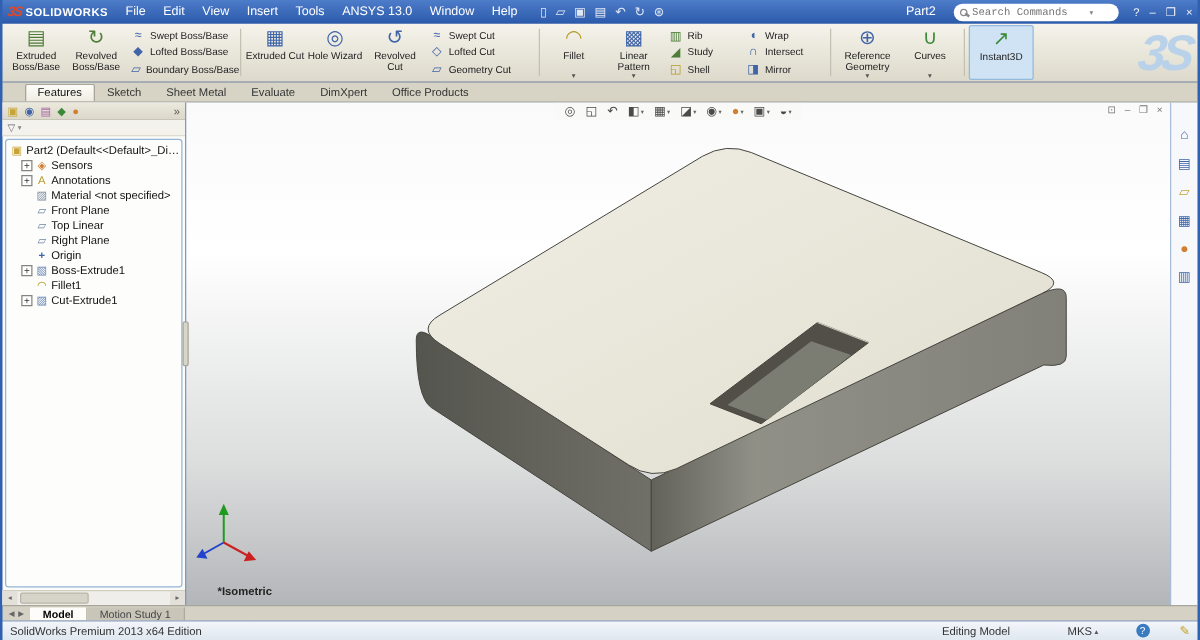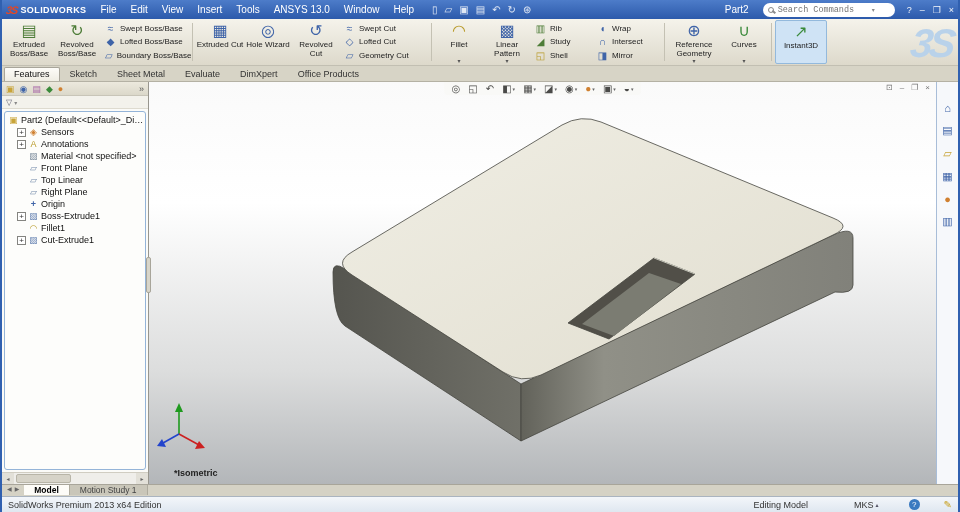--- a/index.html
+++ b/index.html
@@ -34,21 +34,21 @@
   .rsm{display:flex;align-items:center;gap:4px;font-size:8px;color:#222;white-space:nowrap;border-radius:2px;padding:0 2px}
   .ric-s{font-size:10px;width:11px;text-align:center}
   .rsep{width:1px;background:#c4c1b3;margin:3px 3px}
   .instant3d{background:#cfe3f5;border:1px solid #93b9dc;width:52px}
   .c-green{color:#4e7d38}.c-blue{color:#3f64a8}.c-yellow{color:#b89a28}.c-orange{color:#d08030}
   .c-steel{color:#6a86b4}.c-gold{color:#c8a438}.c-plane{color:#7088a8}.c-gray{color:#8090a0}
   .c-purple{color:#a868a8}.c-dgreen{color:#3a8a3a}
   .watermark{position:absolute;right:6px;top:2px;font-size:40px;font-weight:bold;font-style:italic;color:#b9d2ea;letter-spacing:-4px;transform:skewX(-8deg);pointer-events:none;line-height:44px}
 
   
-  .tabrow{height:16px;flex:0 0 16px;background:#d7d4c6;display:flex;align-items:flex-end;padding-left:2px;border-bottom:1px solid #b4b1a4}
+  .tabrow{height:16px;flex:0 0 16px;background:#d7d4c6;display:flex;align-items:flex-end;padding-left:18px;border-bottom:1px solid #b4b1a4}
   .ctab{font-size:9px;color:#333;padding:1px 9px 2px;border:1px solid transparent;border-bottom:none}
   .ctab.active{background:linear-gradient(#fdfcf8,#efede3);border-color:#a8a59a;border-radius:2px 2px 0 0;color:#111}
 
   
   .main{flex:1;display:flex;min-height:0;position:relative}
 
   
   .left-panel{width:147px;flex:0 0 147px;background:#fbfbf8;border-right:1px solid #98968e;display:flex;flex-direction:column}
   .fm-header{height:14px;background:linear-gradient(#ece9dd,#dbd8ca);display:flex;align-items:center;gap:5px;padding:0 4px;border-bottom:1px solid #c8c5b8}
   .fm-h-ic{font-size:9px}
@@ -74,21 +74,21 @@
   .hu .caret-s{font-size:5px;color:#666}
   .docwin{position:absolute;top:1px;right:6px;display:flex;gap:7px;font-size:8px;color:#777;z-index:4}
   .view-label{position:absolute;left:25px;bottom:6px;font-size:9px;font-weight:bold;color:#222}
   svg.canvas3d{position:absolute;inset:0;width:100%;height:100%}
 
   
   .taskpane{width:22px;flex:0 0 22px;background:#f6f8fb;border-left:1px solid #a8bdd8;display:flex;flex-direction:column;align-items:center;padding-top:20px;gap:10px;font-size:11px}
   .tp{cursor:default}
 
   
-  .bottomtabs{height:12px;flex:0 0 12px;background:#d5d2c5;border-top:1px solid #a8a59a;display:flex;align-items:flex-start;font-size:8.5px}
+  .bottomtabs{height:12px;flex:0 0 12px;background:#d5d2c5;border-top:1px solid #a8a59a;display:flex;align-items:center;font-size:8.5px}
   .bt-nav{display:flex;align-items:center;gap:3px;padding:0 5px;color:#666;font-size:6px}
   .btab{padding:0 10px;display:flex;align-items:center;color:#444;background:#c9c6b9;border-right:1px solid #aeab9e}
   .btab.active{background:#fdfcf8;color:#000;font-weight:bold}
 
   
   .statusbar{height:16px;flex:0 0 16px;background:linear-gradient(#f3f6fa,#dfe7f0);border-top:1px solid #aab4c0;display:flex;align-items:center;font-size:9px;color:#333;padding:0 6px;gap:6px}
   .sb-left{flex:0 0 auto}
   .sb-spacer{flex:1}
   .sb-editing{margin-right:40px}
   .sb-units{display:flex;align-items:center;gap:2px;margin-right:24px}

